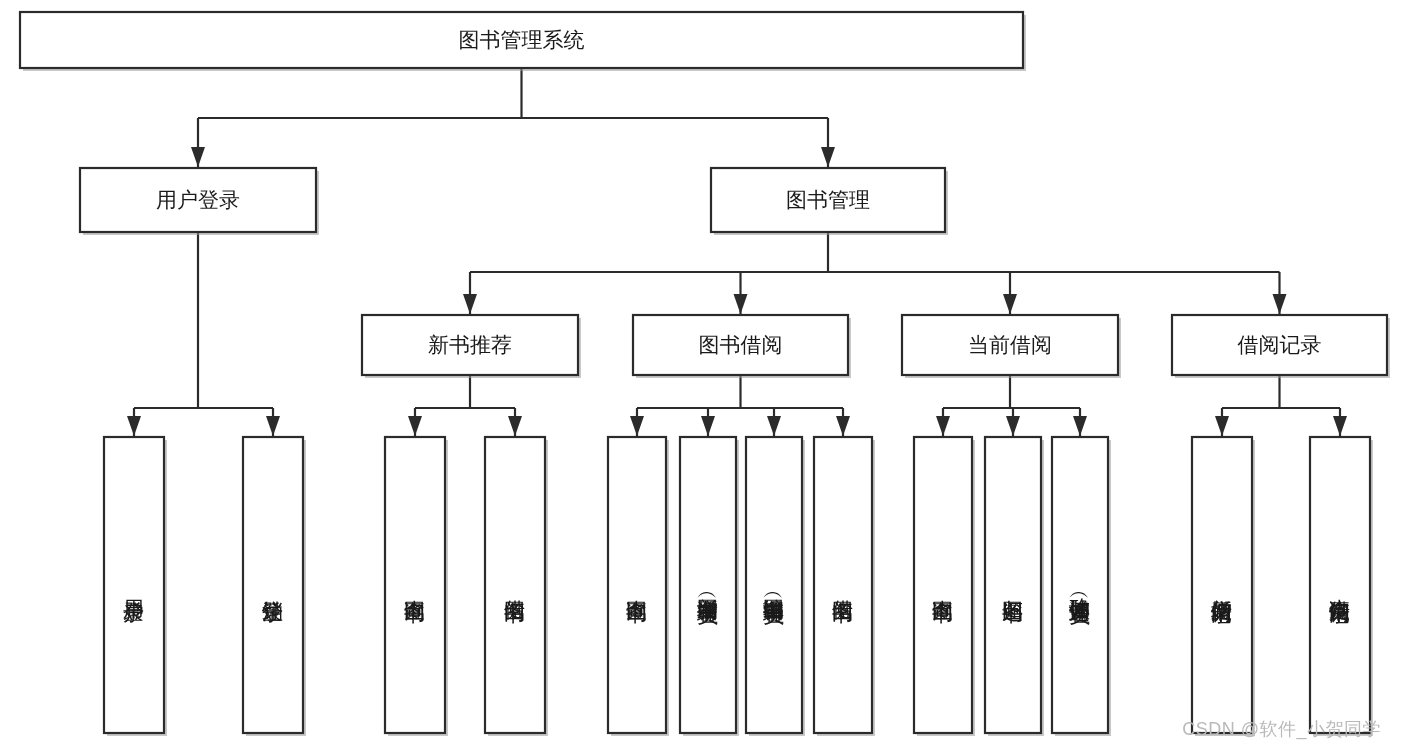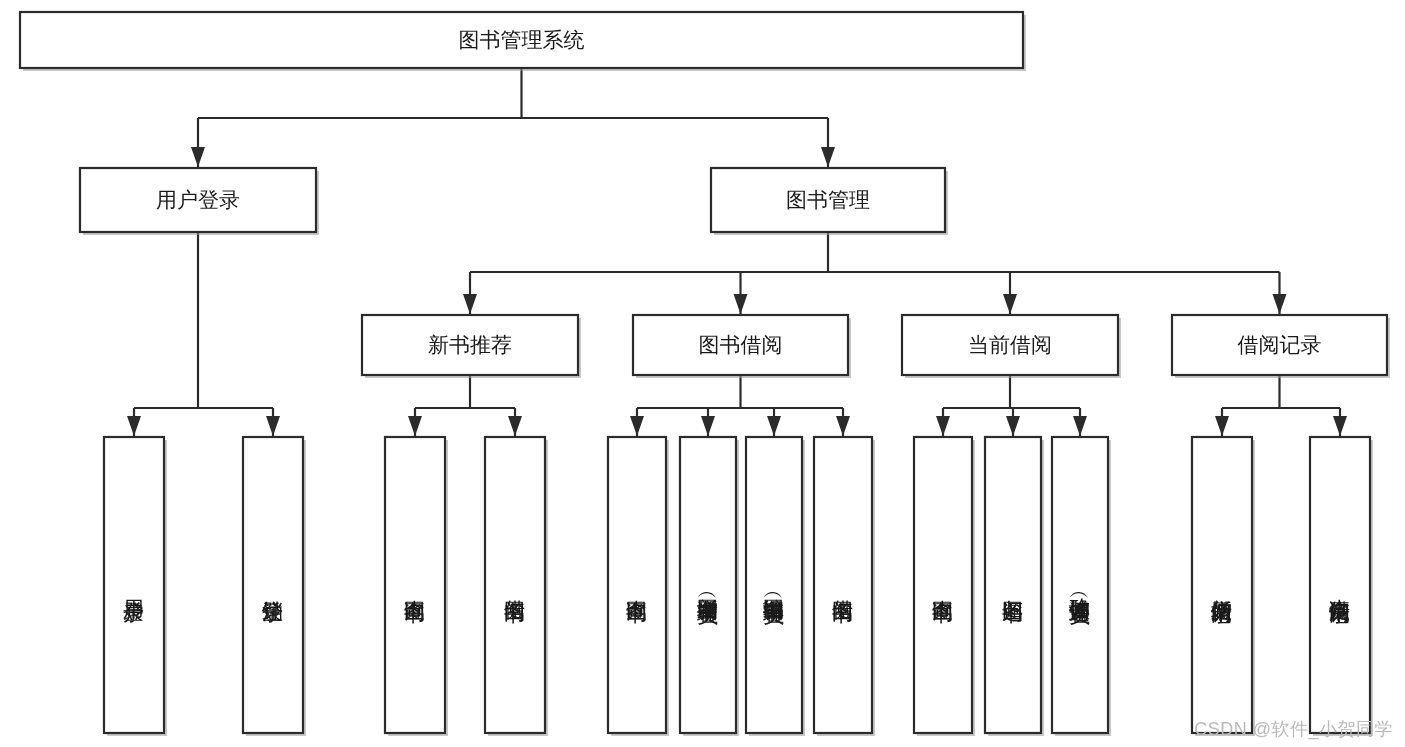--- a/index.html
+++ b/index.html
@@ -61,21 +61,21 @@
     font-size: 21px;
     color: #1a1a1a;
     letter-spacing: 1px;
     line-height: 1;
     white-space: nowrap;
     text-align: center;
     pointer-events: none;
   }
   .watermark {
     position: absolute;
-    right: 12px;
+    right: 24px;
     bottom: 6px;
     font-family: "Liberation Sans", "DejaVu Sans", sans-serif;
     font-size: 18px;
     color: #b9b9b9;
     white-space: nowrap;
     letter-spacing: 0.5px;
   }
 </style>
 </head>
 <body>

